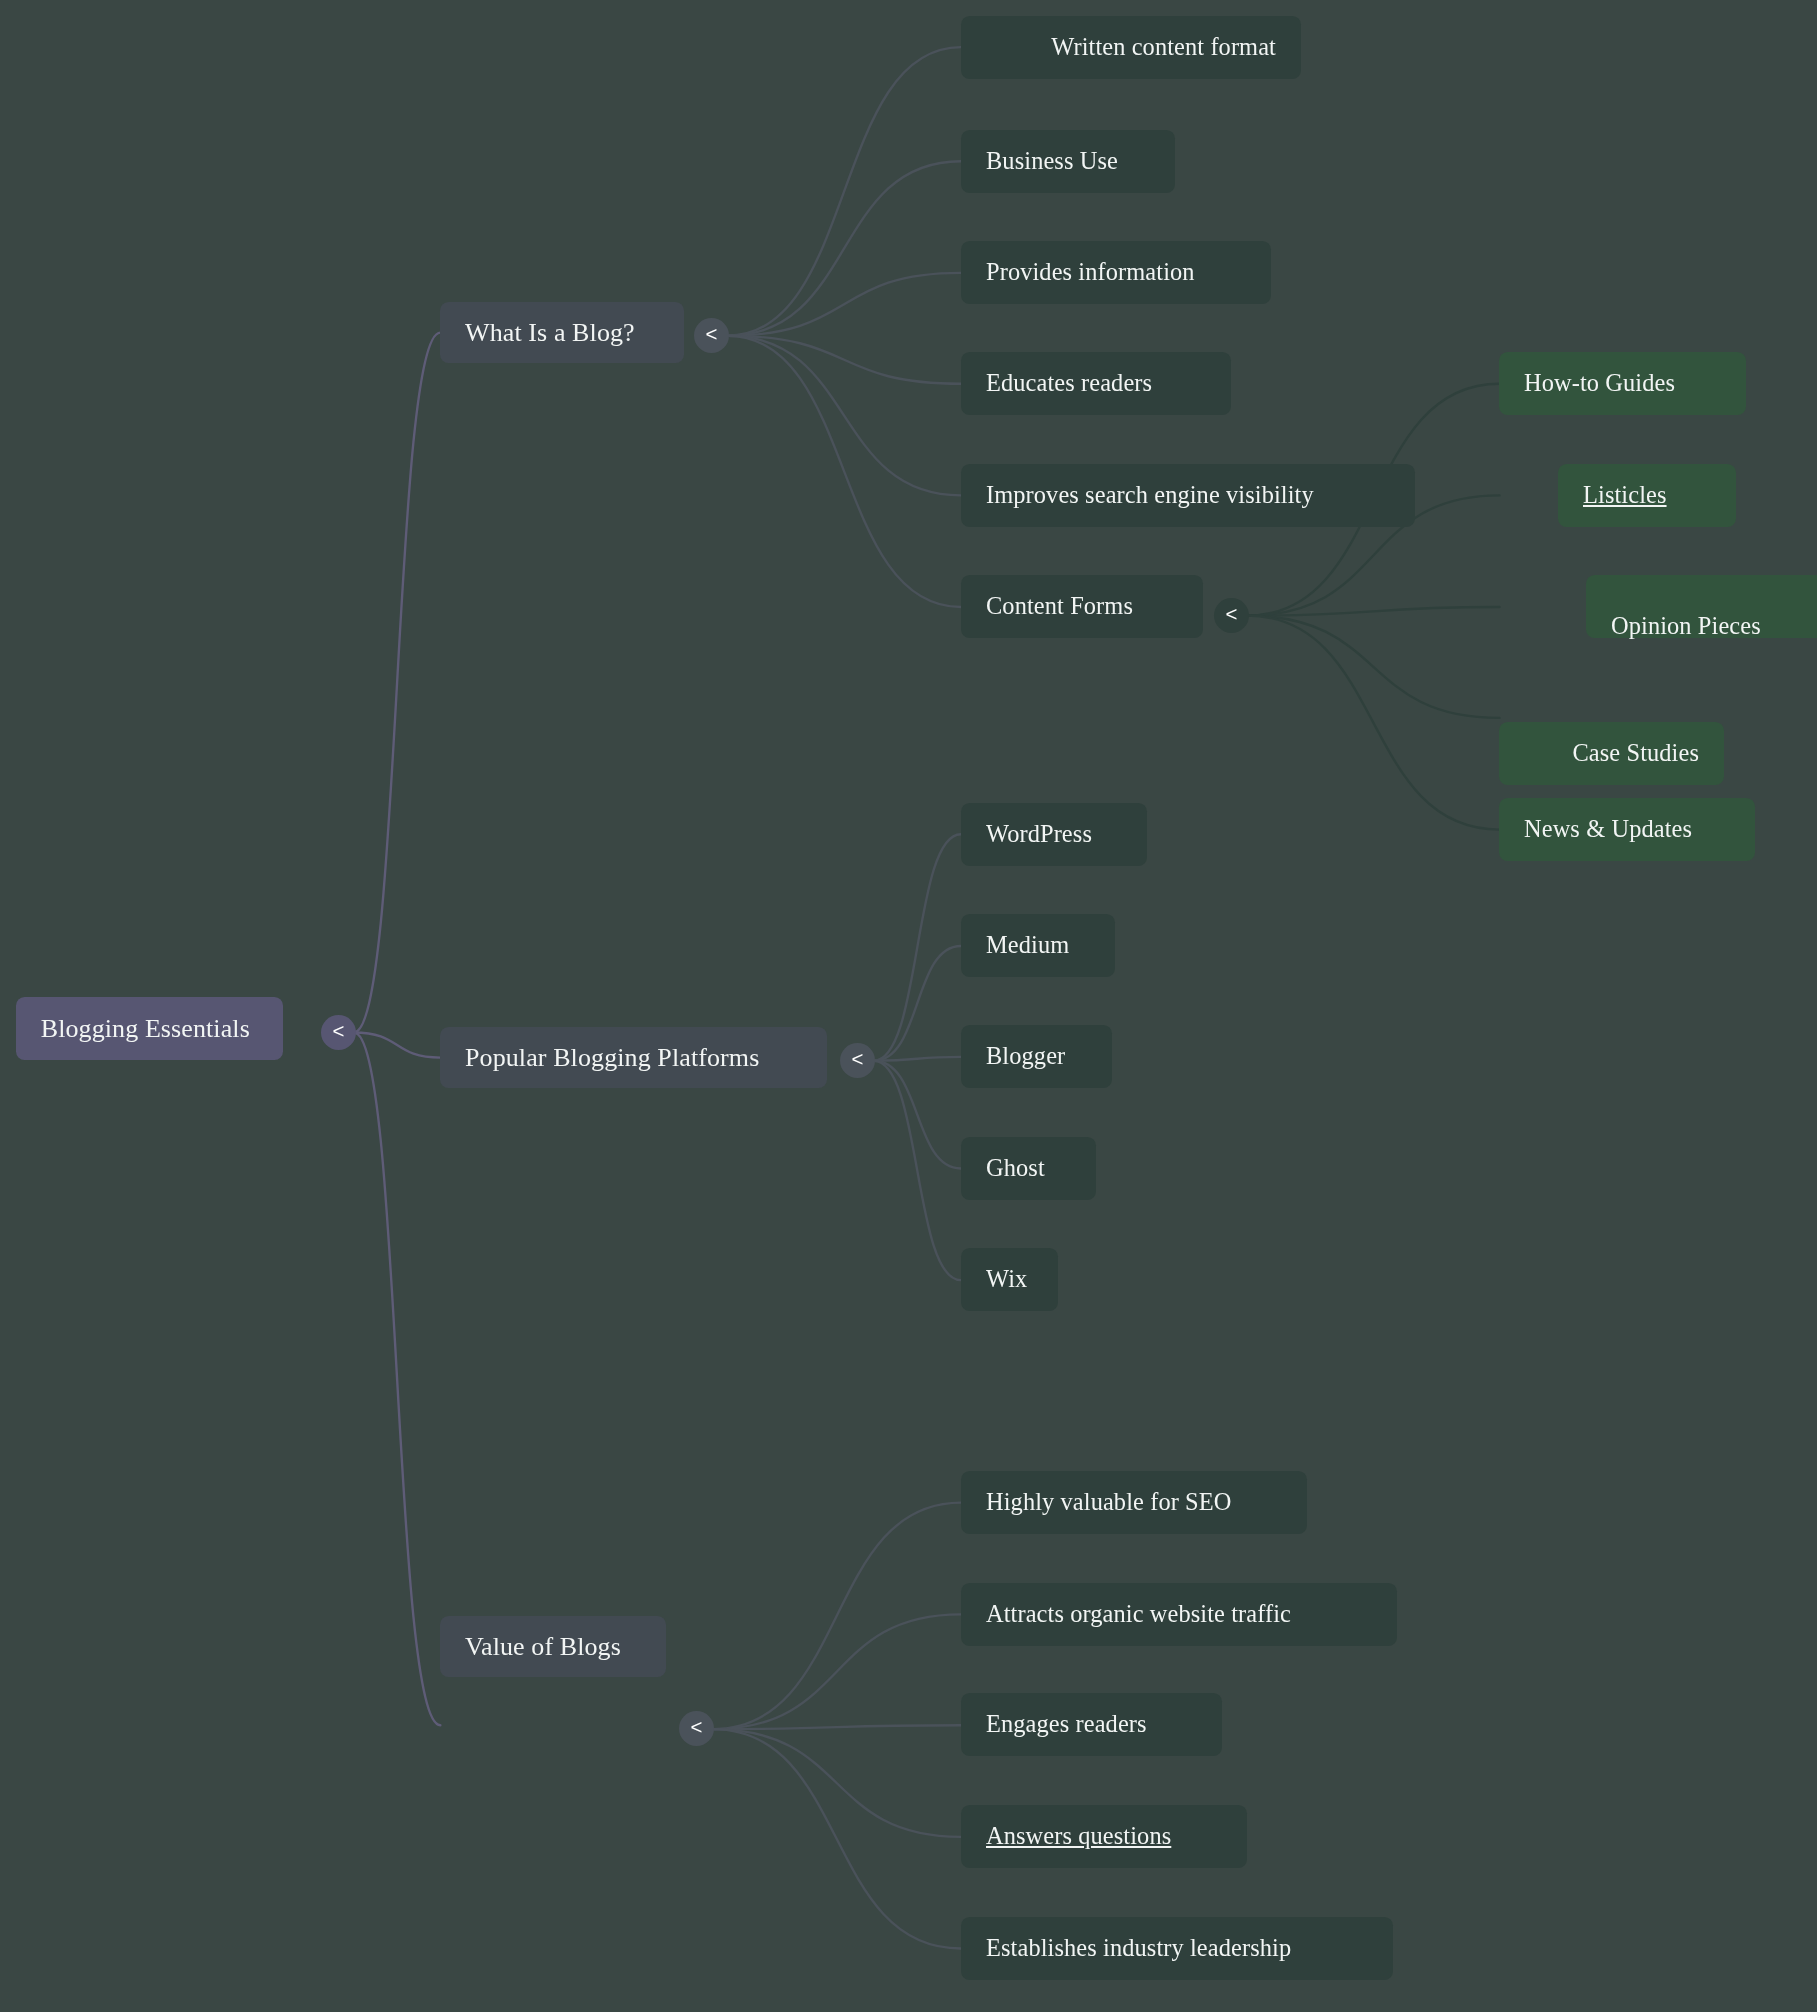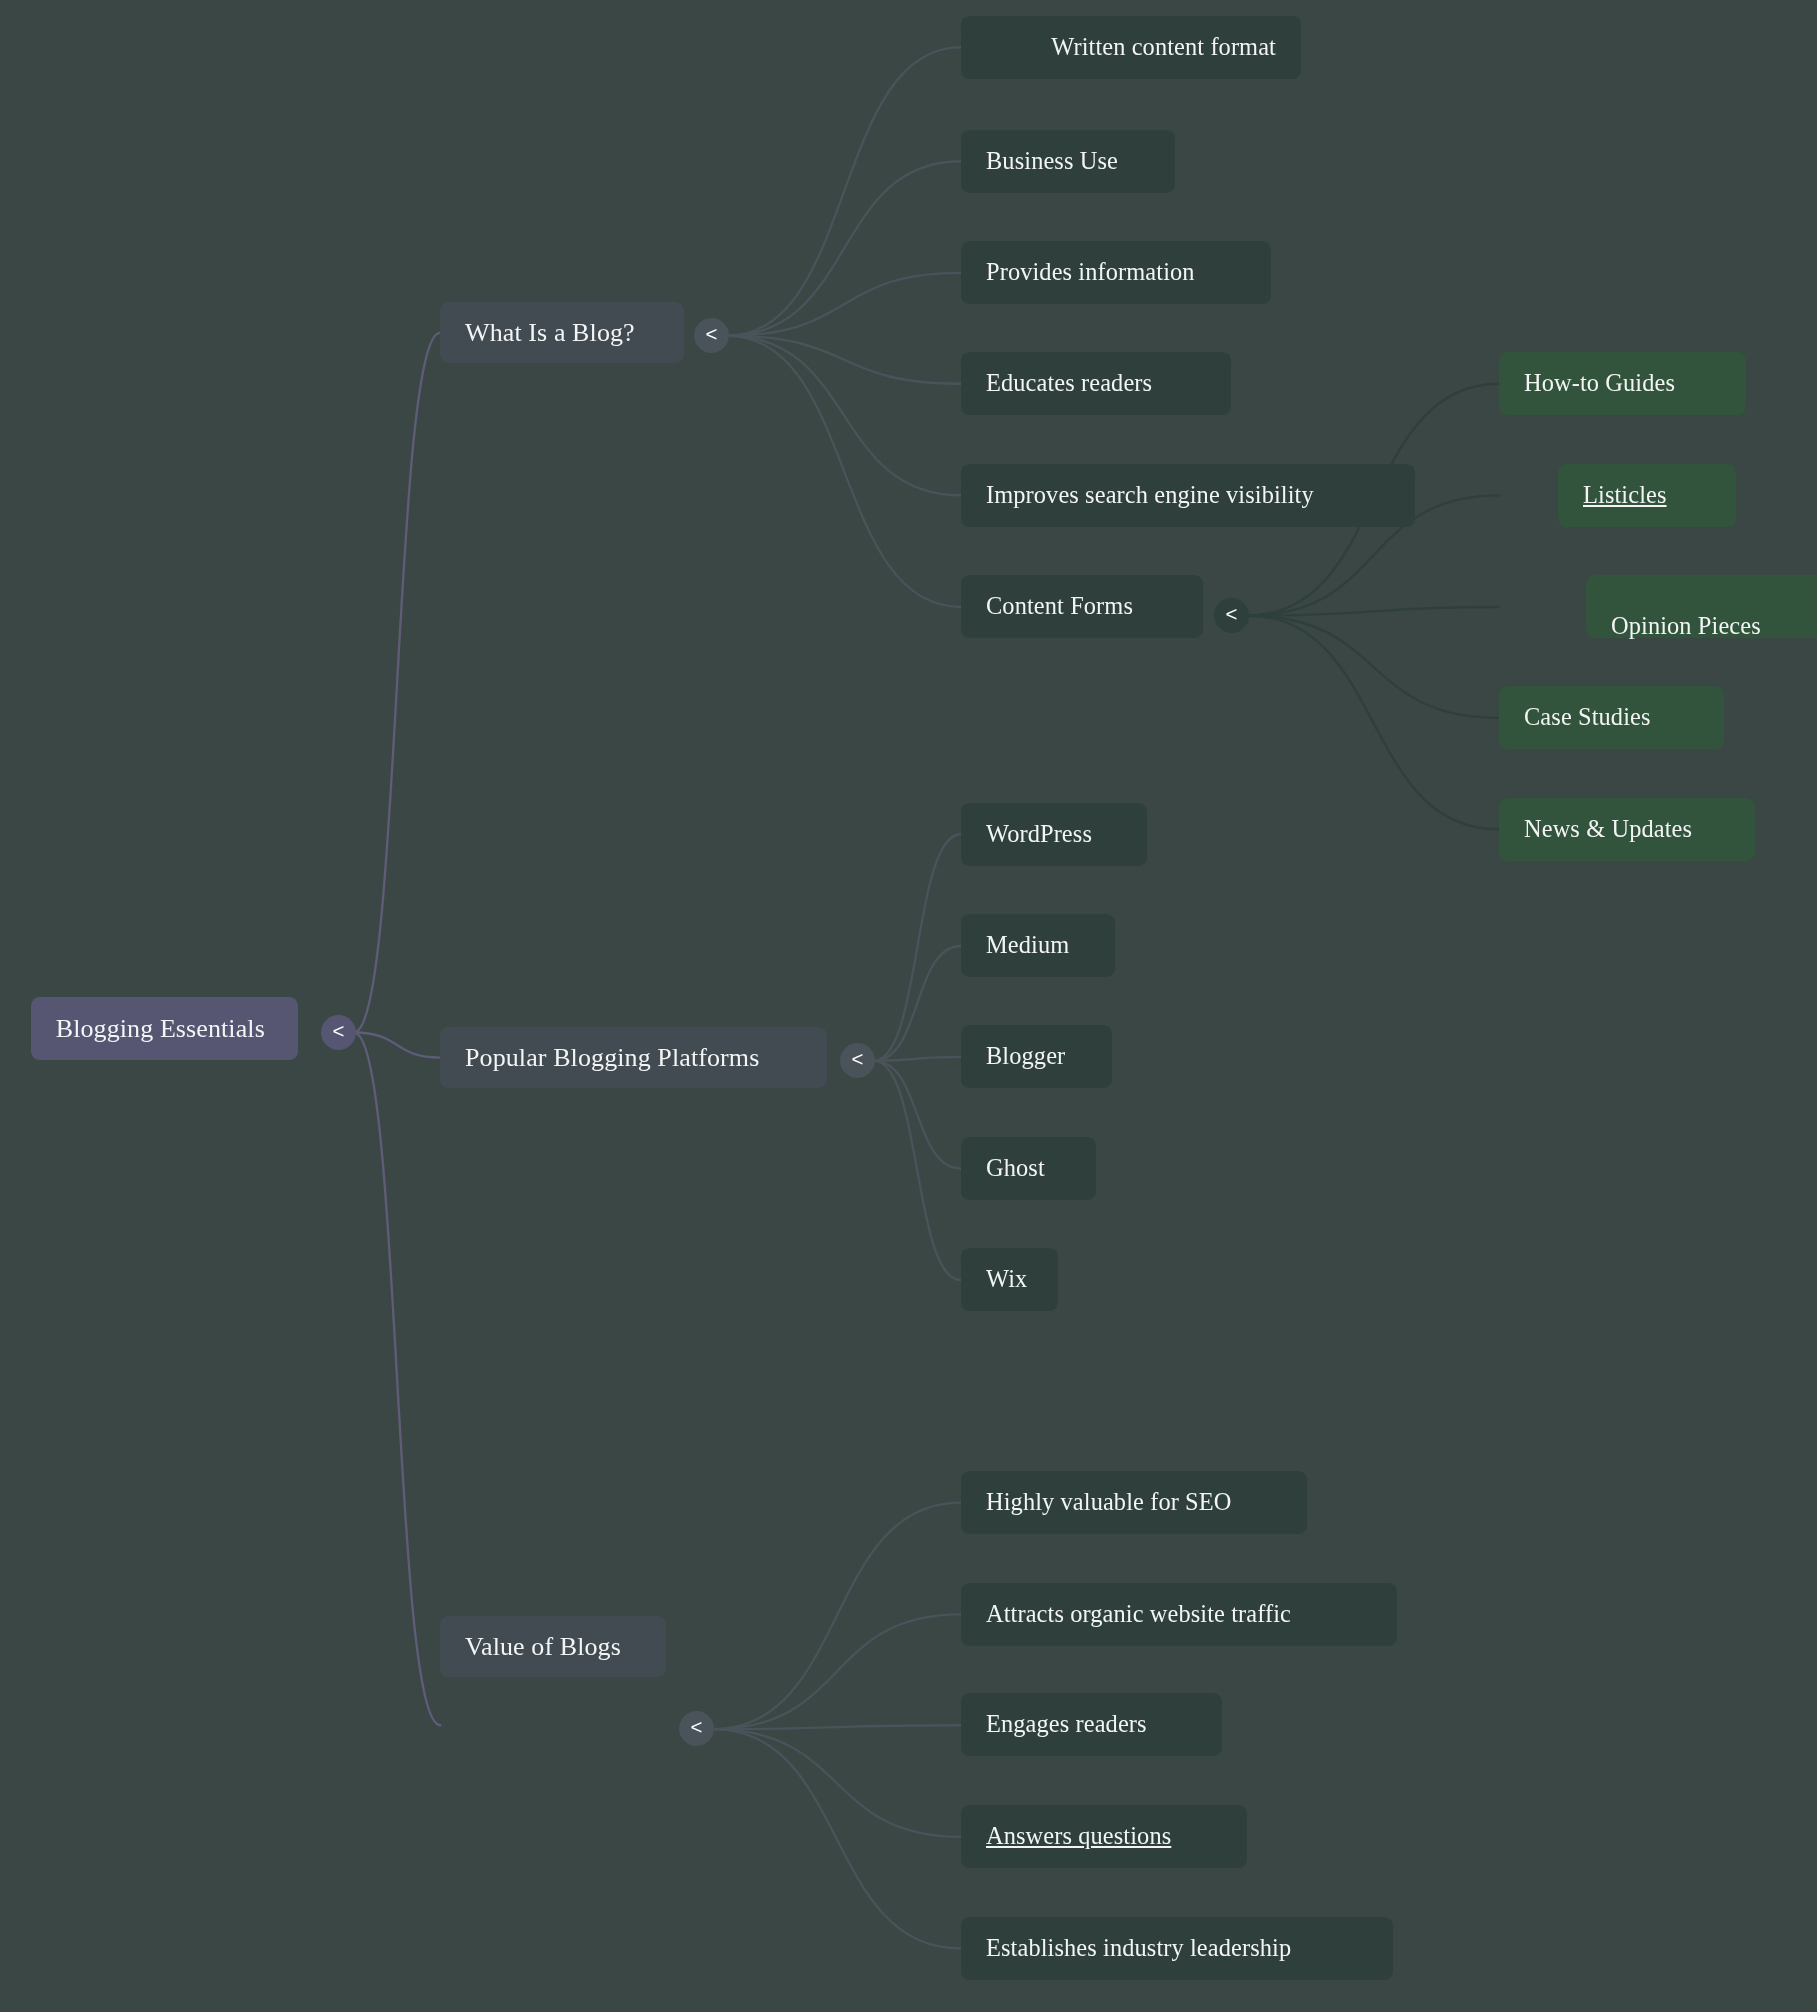--- a/index.html
+++ b/index.html
@@ -93,21 +93,21 @@
       <path d="M 1111 1349 C 1172.05 1349, 1160.95 1486, 1222 1486" fill="none" stroke="#4a525a" stroke-width="3" stroke-linecap="round"></path>
       <path d="M 1111 1349 C 1172.05 1349, 1160.95 1628, 1222 1628" fill="none" stroke="#4a525a" stroke-width="3" stroke-linecap="round"></path>
       <path d="M 450 1313 C 510.5 1313, 499.5 2194, 560 2194" fill="none" stroke="#5e5c77" stroke-width="3" stroke-linecap="round"></path>
       <path d="M 906 2199 C 1079.8 2199, 1048.2 1911, 1222 1911" fill="none" stroke="#4a525a" stroke-width="3" stroke-linecap="round"></path>
       <path d="M 906 2199 C 1079.8 2199, 1048.2 2053, 1222 2053" fill="none" stroke="#4a525a" stroke-width="3" stroke-linecap="round"></path>
       <path d="M 906 2199 C 1079.8 2199, 1048.2 2194, 1222 2194" fill="none" stroke="#4a525a" stroke-width="3" stroke-linecap="round"></path>
       <path d="M 906 2199 C 1079.8 2199, 1048.2 2336, 1222 2336" fill="none" stroke="#4a525a" stroke-width="3" stroke-linecap="round"></path>
       <path d="M 906 2199 C 1079.8 2199, 1048.2 2478, 1222 2478" fill="none" stroke="#4a525a" stroke-width="3" stroke-linecap="round"></path>
     </svg>
   <div id="node-layer">
-      <div class="node root" style="left: 15.7px; top: 997px; width: 267px; height: 63px; margin-left: 15px;">
+      <div class="node root" style="left: 15.7px; top: 997px; width: 267px; height: 63px;">
         <span>Blogging Essentials</span>
       </div>
       <div class="toggle purple" style="left: 321px; top: 1015px;">
         <span>&lt;</span>
       </div>
       <div class="node branch" style="left: 440px; top: 302px; width: 244px; height: 61px;">
         <span>What Is a Blog?</span>
       </div>
       <div class="toggle slate" style="left: 694px; top: 318px;">
         <span>&lt;</span>
@@ -135,21 +135,21 @@
       </div>
       <div class="node green" style="left: 1499px; top: 352px; width: 247px; height: 63px;">
         <span>How-to Guides</span>
       </div>
       <div class="node green" style="left: 1558px; top: 464px; width: 178px; height: 63px; text-decoration: underline;">
         <span>Listicles</span>
       </div>
       <div class="node green" style="left: 1586px; top: 575px; width: 242px; height: 63px; align-items: flex-end;">
         <span>Opinion Pieces</span>
       </div>
-      <div class="node green" style="left: 1499px; top: 686px; width: 225px; height: 63px;">
+      <div class="node green" style="left: 1499px; top: 722px; width: 225px; height: 63px; justify-content: flex-end;">
         <span>Case Studies</span>
       </div>
       <div class="node green" style="left: 1499px; top: 798px; width: 256px; height: 63px;">
         <span>News &amp; Updates</span>
       </div>
       <div class="node branch" style="left: 440px; top: 1027px; width: 387px; height: 61px;">
         <span>Popular Blogging Platforms</span>
       </div>
       <div class="toggle slate" style="left: 840px; top: 1043px;">
         <span>&lt;</span>

